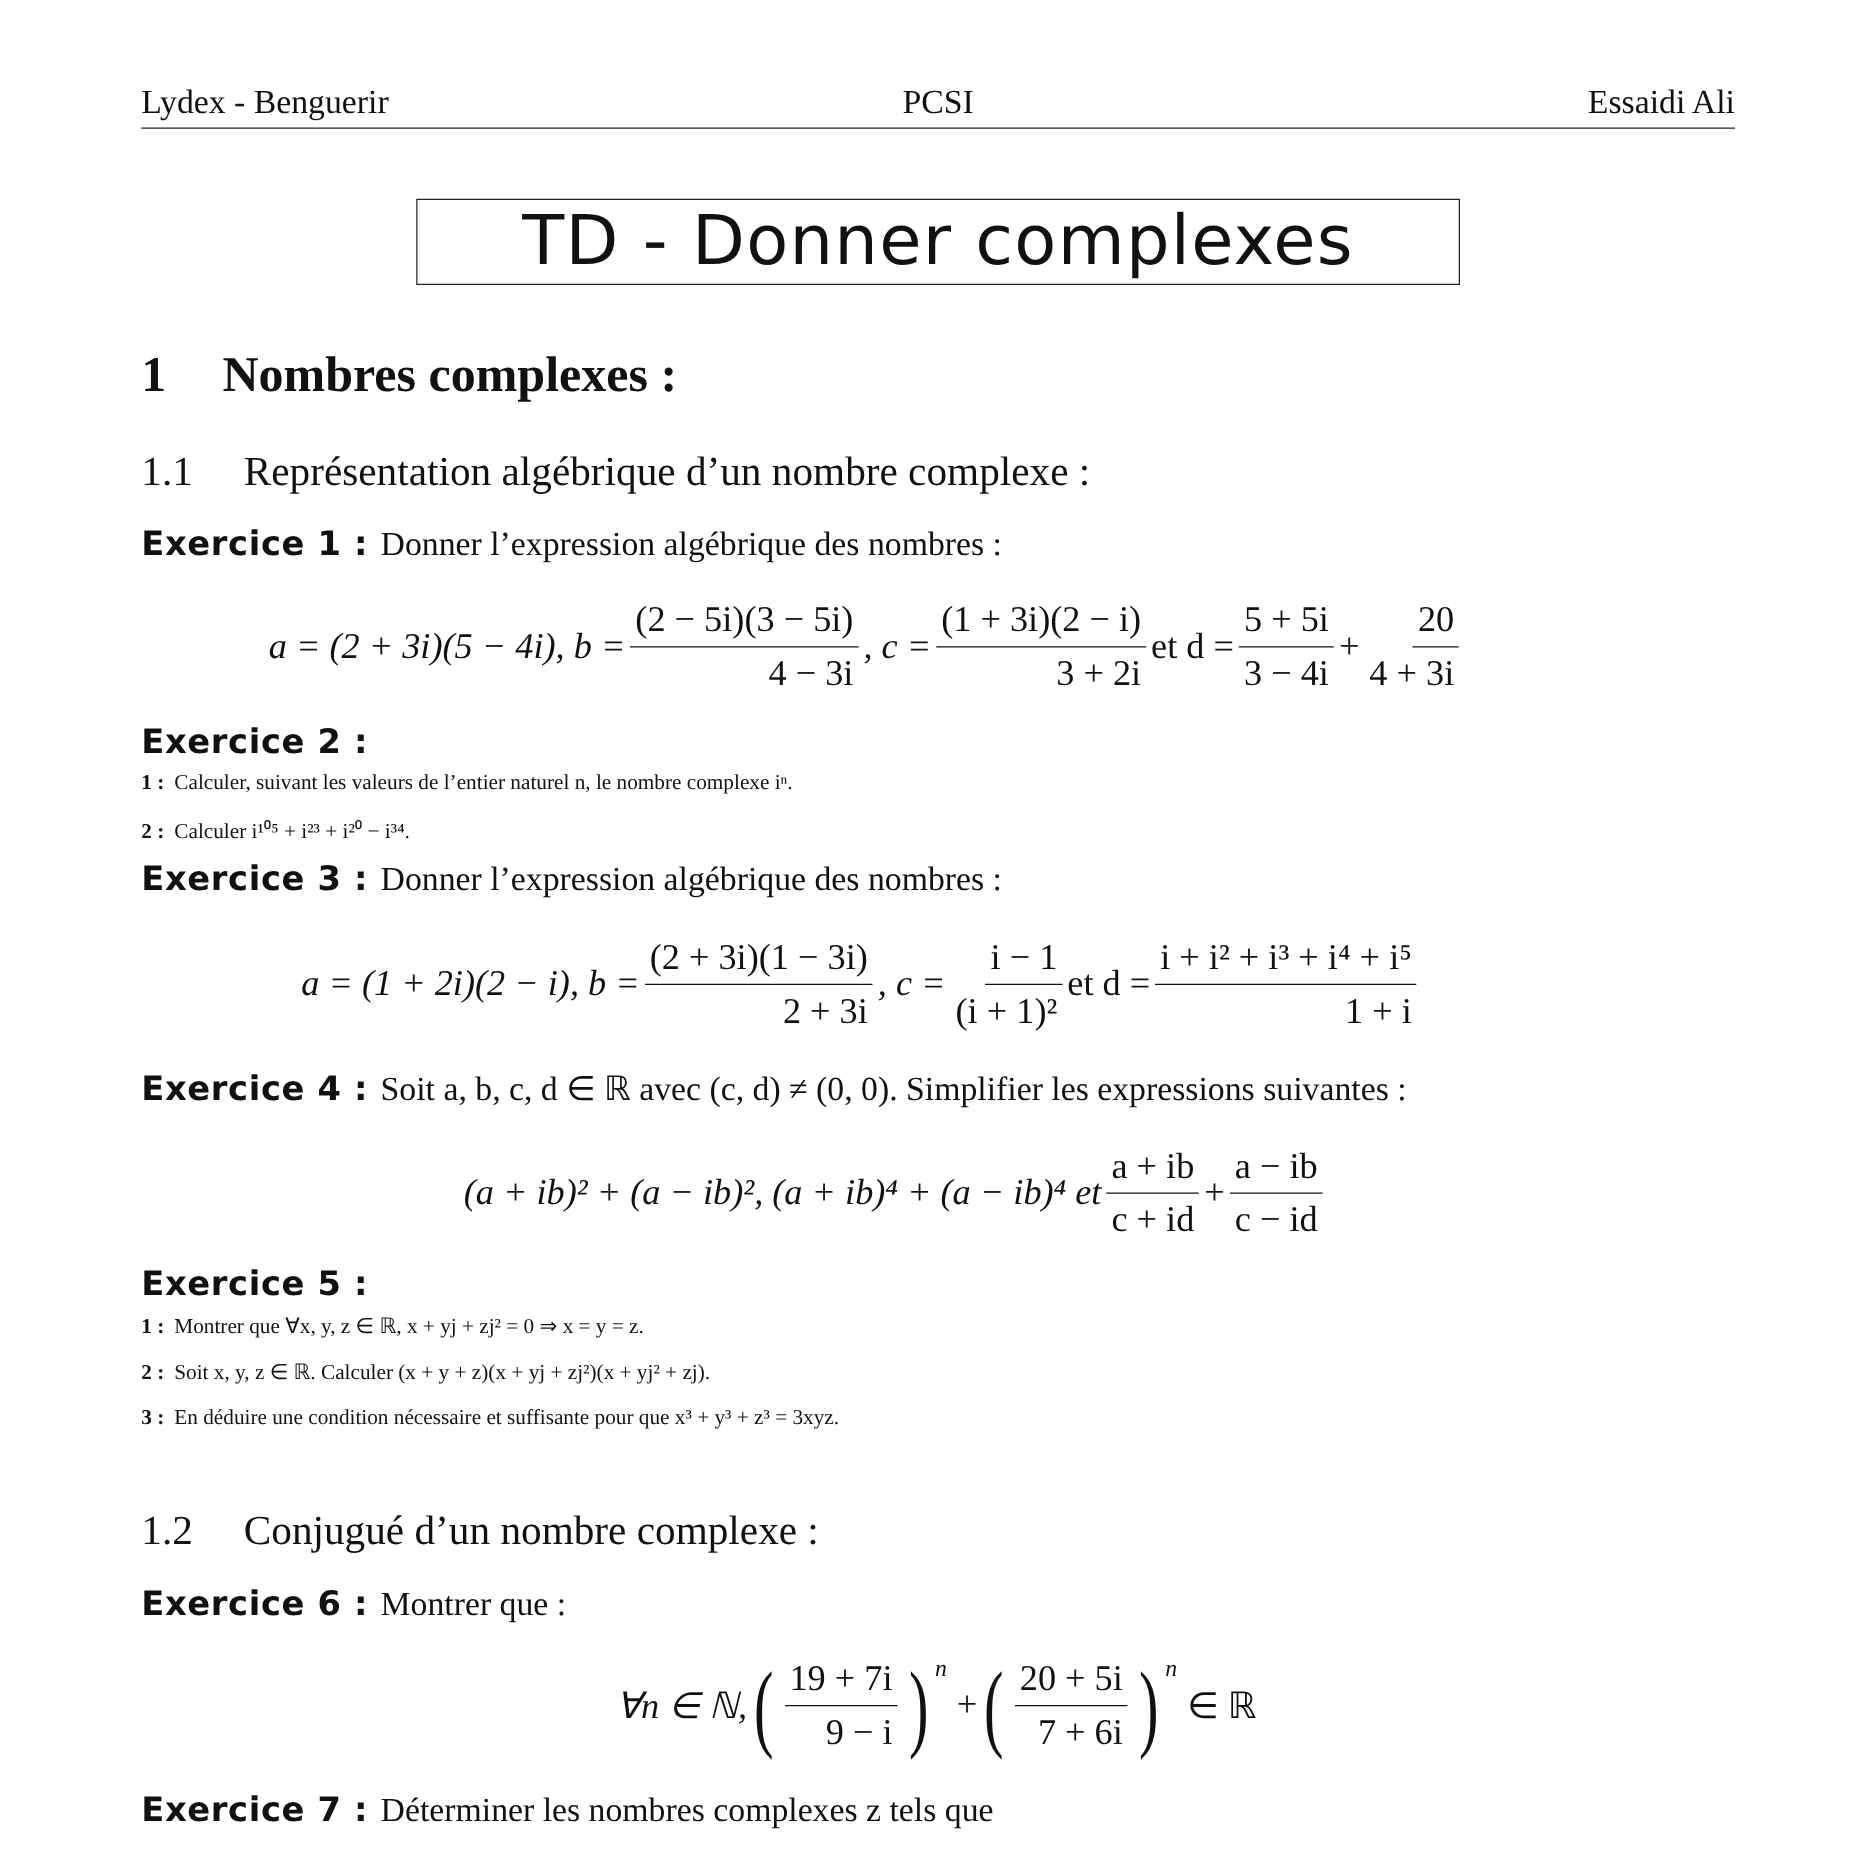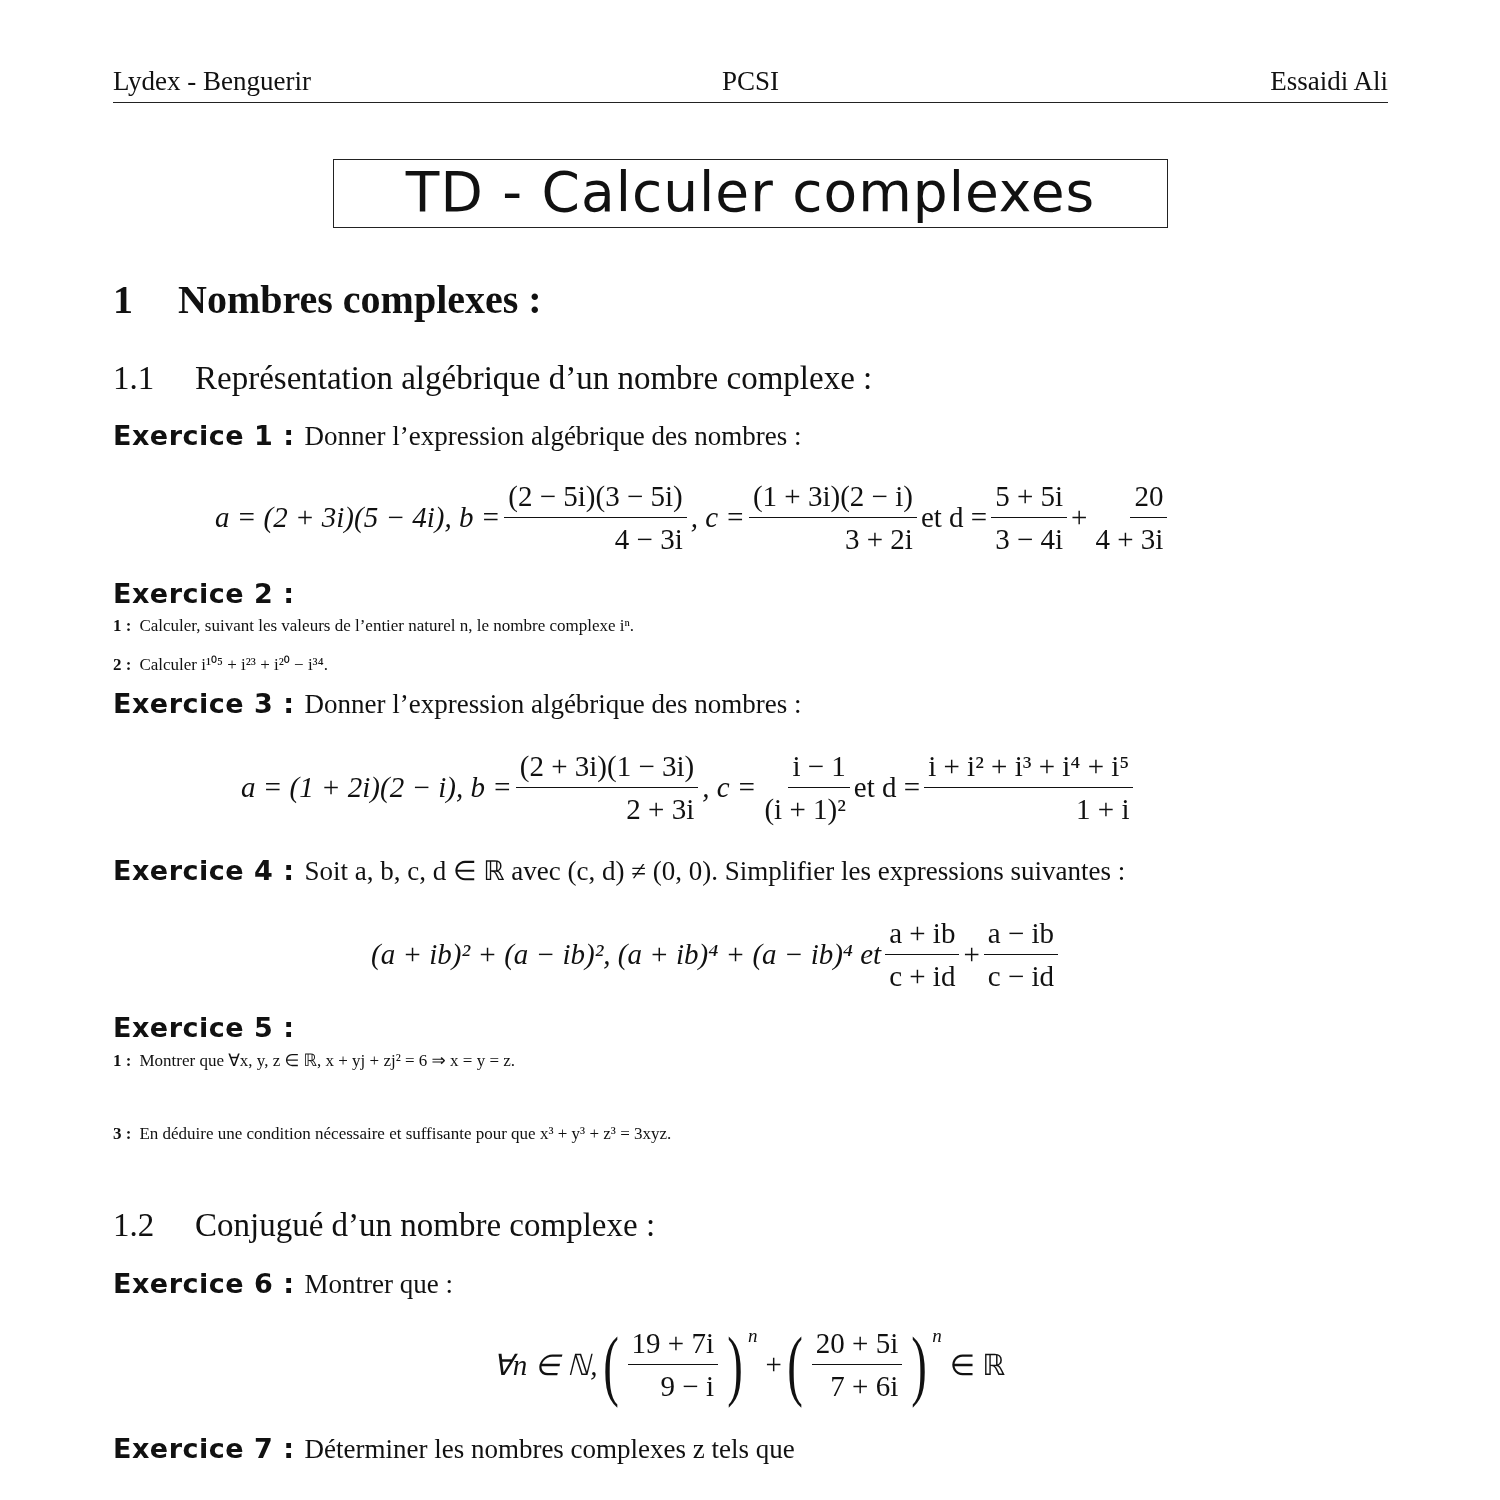--- a/index.html
+++ b/index.html
@@ -31,21 +31,21 @@
 <body>
 
 <div class="page">
 
   <div class="hdr">
     <span class="l">Lydex - Benguerir</span>
     <span class="c">PCSI</span>
     <span class="r">Essaidi Ali</span>
   </div>
 
-  <div class="title-box">TD - Calculer complexes</div>
+  <div class="title-box">TD - Donner complexes</div>
 
   <div class="h1">
     <span class="num">1</span><span>Nombres complexes :</span>
   </div>
 
   <div class="h2" style="top:360px;">
     <span class="num">1.1</span><span>Représentation algébrique d’un nombre complexe :</span>
   </div>
 
   <div class="ex" style="top:420px;">
@@ -118,21 +118,24 @@
     <span class="frac">
         <span class="nu">a − ib</span>
         <span class="de">c − id</span>
       </span>
   </div>
 
   <div class="ex" style="top:1012px;">
     <span class="lab">Exercice 5 :</span>
   </div>
   <div class="ln" style="top:1050px;">
-    <span class="n">1 :</span><span>Montrer que ∀x, y, z ∈ ℝ, x + yj + zj² = 6 ⇒ x = y = z.</span>
+    <span class="n">1 :</span><span>Montrer que ∀x, y, z ∈ ℝ, x + yj + zj² = 0 ⇒ x = y = z.</span>
+  </div>
+  <div class="ln" style="top:1087px;">
+    <span class="n">2 :</span><span>Soit x, y, z ∈ ℝ. Calculer (x + y + z)(x + yj + zj²)(x + yj² + zj).</span>
   </div>
   <div class="ln" style="top:1124px;">
     <span class="n">3 :</span><span>En déduire une condition nécessaire et suffisante pour que x³ + y³ + z³ = 3xyz.</span>
   </div>
 
   <div class="h2" style="top:1207px;">
     <span class="num">1.2</span><span>Conjugué d’un nombre complexe :</span>
   </div>
 
   <div class="ex" style="top:1268px;">

